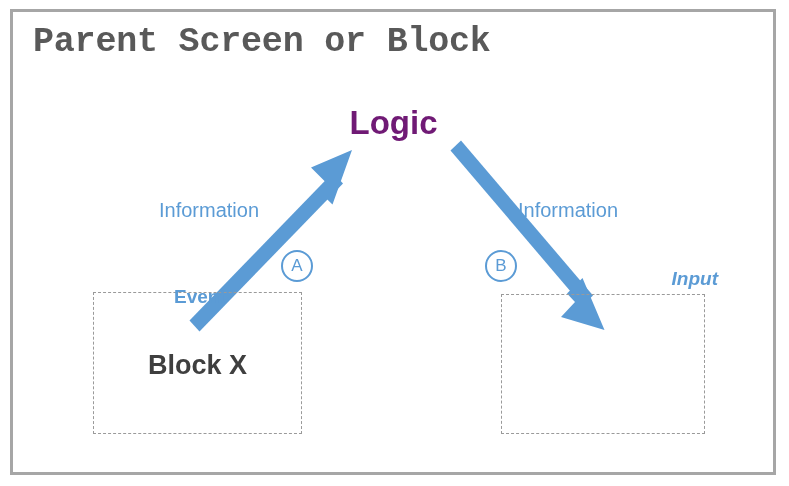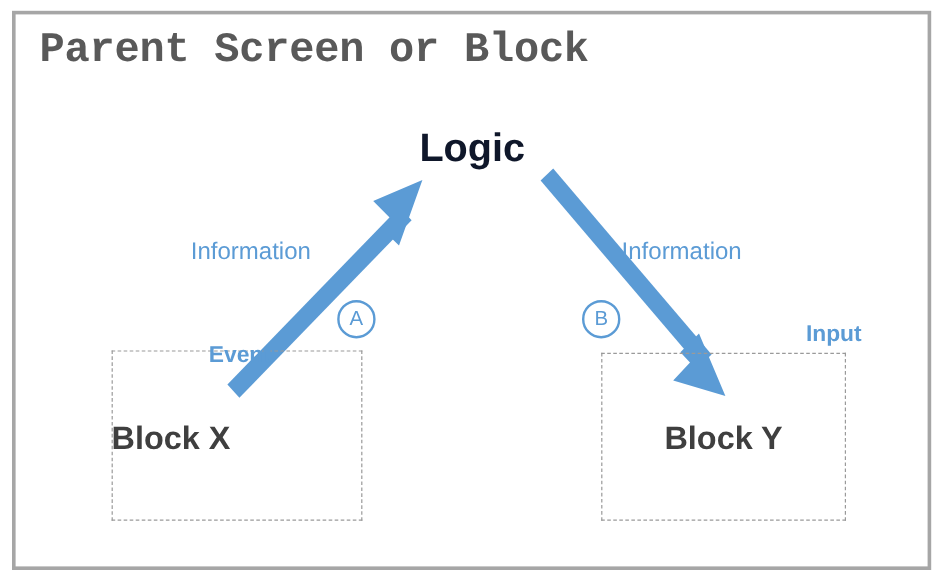--- a/index.html
+++ b/index.html
@@ -43,21 +43,21 @@
   }
   
   #logic-label {
     position: absolute;
     left: 0;
     top: 104px;
     width: 789px;
     text-align: center;
     font-size: 33px;
     font-weight: bold;
-    color: #0f172a;
+    color: #701a75;
     transform: translateX(-1px);
   }
   
   #arrow-layer {
     position: absolute;
     left: 0;
     top: 0;
     width: 789px;
     height: 486px;
     pointer-events: none;
@@ -71,21 +71,21 @@
   }
   #block-x-box { left: 93px;  top: 292px; width: 209px; height: 142px; }
   #block-y-box { left: 501px; top: 294px; width: 204px; height: 140px; }
   .block-title {
     position: absolute;
     font-size: 27px;
     font-weight: bold;
     color: #3f3f3f;
     white-space: nowrap;
   }
-  #block-x-title { left: 93px;  top: 350px; width: 209px; }
+  #block-x-title { left: 93px;  top: 350px; width: 209px; text-align: center; }
   #block-y-title { left: 501px; top: 350px; width: 204px; text-align: center; }
 
   
   .flow-label {
     position: absolute;
     font-size: 20px;
     color: #5b9bd5;
     white-space: nowrap;
   }
   #information-left  { left: 159px; top: 199px; }
@@ -99,20 +99,21 @@
     color: #5b9bd5;
     white-space: nowrap;
     line-height: 1.28;
   }
   #event-label { left: 146px; top: 285px; margin-left: 28px; }
   #input-parameters-label {
     left: 560px;
     top: 267px;
     width: 158px;
     text-align: right;
+    font-style: italic;
   }
 
   
   .marker-circle {
     position: absolute;
     width: 32px;
     height: 32px;
     border: 2px solid #5b9bd5;
     border-radius: 50%;
     box-sizing: border-box;
@@ -146,21 +147,20 @@
     <g>
       <polygon points="450.5,150.5 461.0,140.5 593.0,295.5 582.5,305.5" fill="#5b9bd5"></polygon>
       <polygon points="604.5,330.0 561.0,317.0 575.0,302.0 567.0,293.5 582.5,278.0" fill="#5b9bd5"></polygon>
     </g>
   </svg>
 
   <div id="block-x-box" class="block-box"></div>
   <div id="block-x-title" class="block-title">Block X</div>
 
   <div id="block-y-box" class="block-box"></div>
-  <div id="block-y-title" class="block-title">Block Y</div>
 
   <div id="information-left" class="flow-label">Information</div>
 
   <div id="information-right" class="flow-label">Information</div>
 
   <div id="event-label" class="port-label">Event</div>
 
   <div id="input-parameters-label" class="port-label">
     <div>Input</div>
   </div>

